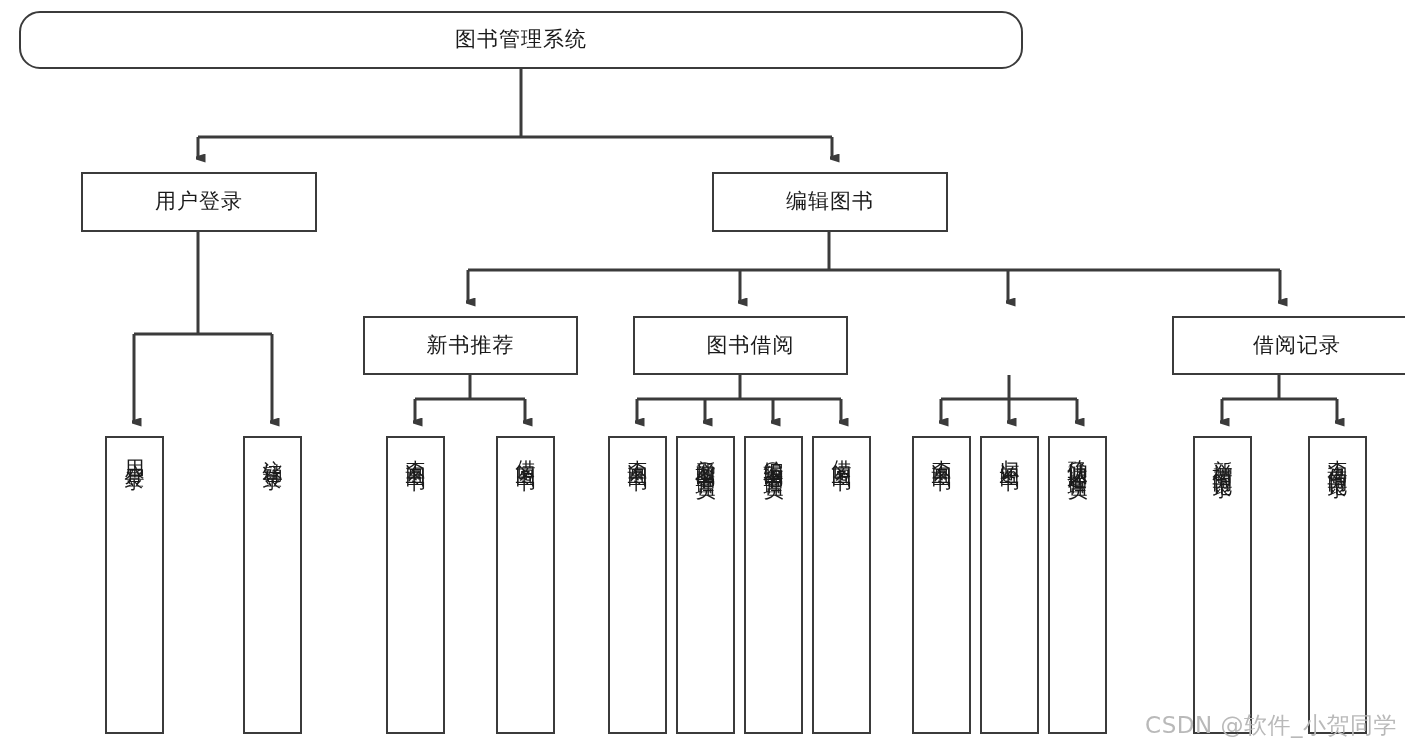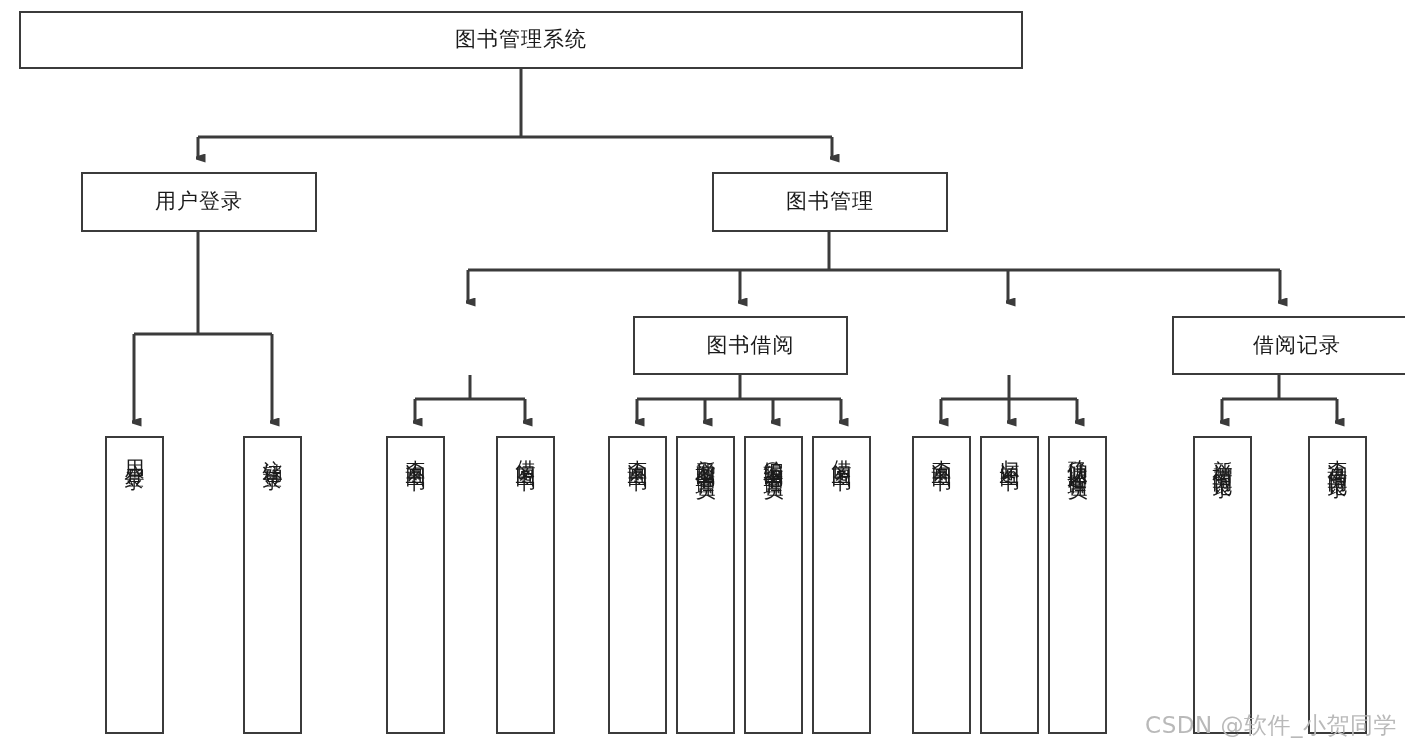--- a/index.html
+++ b/index.html
@@ -118,31 +118,34 @@
       <path d="M1009,399 L1009,422" marker-end="url(#arrow)"></path>
       <path d="M1077,399 L1077,422" marker-end="url(#arrow)"></path>
 
       <path d="M1279,375 L1279,399"></path>
       <path d="M1222,399 L1337,399"></path>
       <path d="M1222,399 L1222,422" marker-end="url(#arrow)"></path>
       <path d="M1337,399 L1337,422" marker-end="url(#arrow)"></path>
     </g>
   </svg>
 
-  <div class="node h" style="left:19px; top:11px; width:1004px; height:58px;">
+  <div class="node h" style="left:19px; top:11px; width:1004px; height:58px;border-radius:21px;">
     <span class="label">图书管理系统</span>
   </div>
 
   <div class="node h" style="left:81px; top:172px; width:236px; height:60px;">
     <span class="label">用户登录</span>
   </div>
   <div class="node h" style="left:712px; top:172px; width:236px; height:60px;">
-    <span class="label">图书管理</span>
+    <span class="label">编辑图书</span>
   </div>
 
+  <div class="node h" style="left:363px; top:316px; width:215px; height:59px;">
+    <span class="label">新书推荐</span>
+  </div>
   <div class="node h" style="left:633px; top:316px; width:215px; height:59px;padding-left:20px;">
     <span class="label">图书借阅</span>
   </div>
   <div class="node h" style="left:1172px; top:316px; width:250px; height:59px;">
     <span class="label">借阅记录</span>
   </div>
 
   <div class="node v" style="left:105px; top:436px; width:59px; height:298px;">
     <span class="label">用户登录</span>
   </div>

